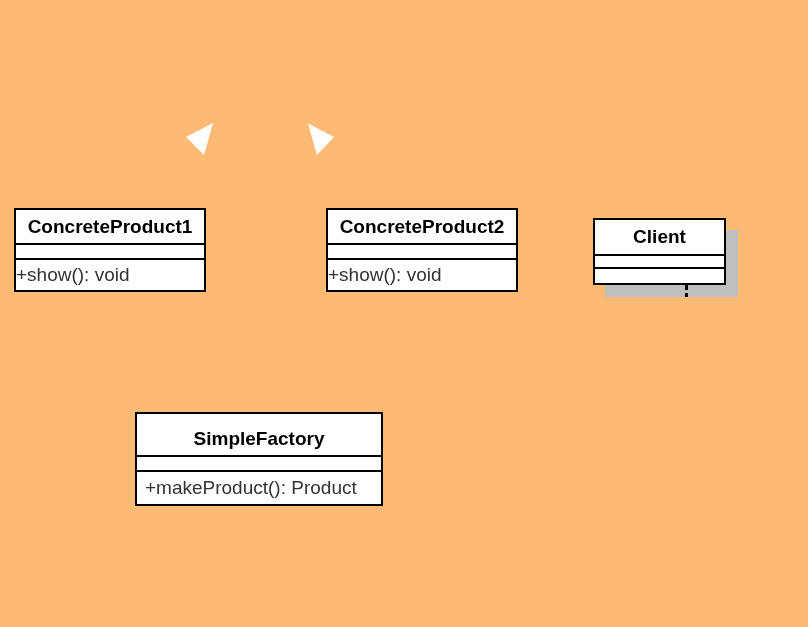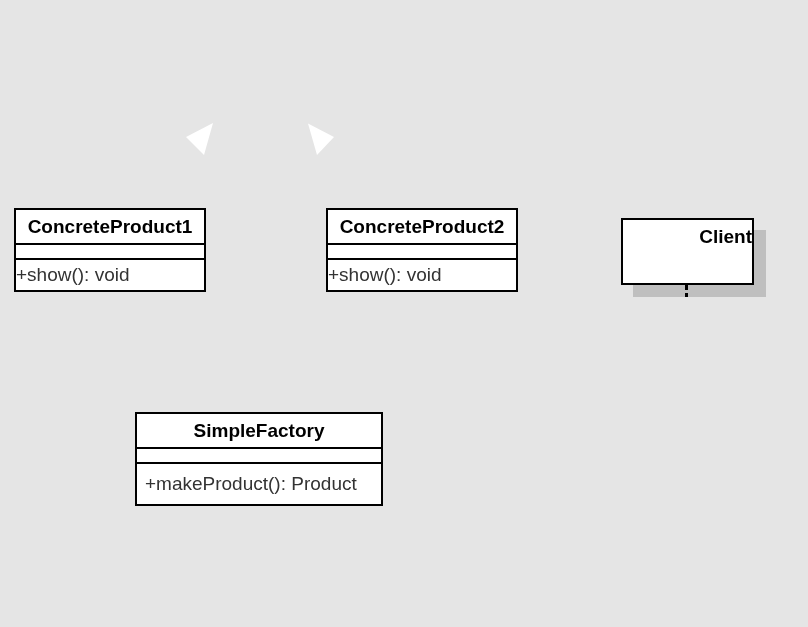--- a/index.html
+++ b/index.html
@@ -1,19 +1,19 @@
 <!DOCTYPE html>
 <html><head>
 <meta charset="utf-8">
 <style>
   html,body{margin:0;padding:0;background:#000;}
   #canvas{
     position:relative;
     width:808px;height:627px;
-    background:#e5e5e5;
+    background:#fdba74;
     overflow:hidden;
     font-family:"Liberation Sans", sans-serif;
   }
   .uml-class{
     position:absolute;
     background:#ffffff;
     border:2px solid #000000;
     box-sizing:border-box;
     display:flex;
     flex-direction:column;
@@ -47,26 +47,26 @@
   }
   
   #cp1{left:14px;top:208px;width:192px;height:84px;}
   #cp1 .uml-title{height:33px;}
   #cp1 .uml-attrs{height:13px;}
   
   #cp2{left:326px;top:208px;width:192px;height:84px;}
   #cp2 .uml-title{height:33px;}
   #cp2 .uml-attrs{height:13px;}
   
-  #client{left:621px;top:218px;width:133px;height:67px;box-shadow:12px 12px 0 0 #bfbfbf;align-items:flex-end;}
+  #client{left:593px;top:218px;width:133px;height:67px;box-shadow:12px 12px 0 0 #bfbfbf;}
   #client .uml-title{height:34px;}
   #client .uml-attrs{height:11px;}
   
   #factory{left:135px;top:412px;width:248px;height:94px;}
-  #factory .uml-title{height:33px;}
+  #factory .uml-title{height:33px;margin-top:8px;}
   #factory .uml-attrs{height:13px;}
   #factory .uml-methods{padding-left:8px;}
 
   #overlay{
     position:absolute;
     left:0;top:0;width:808px;height:627px;
     z-index:5;
     pointer-events:none;
   }
 </style>

